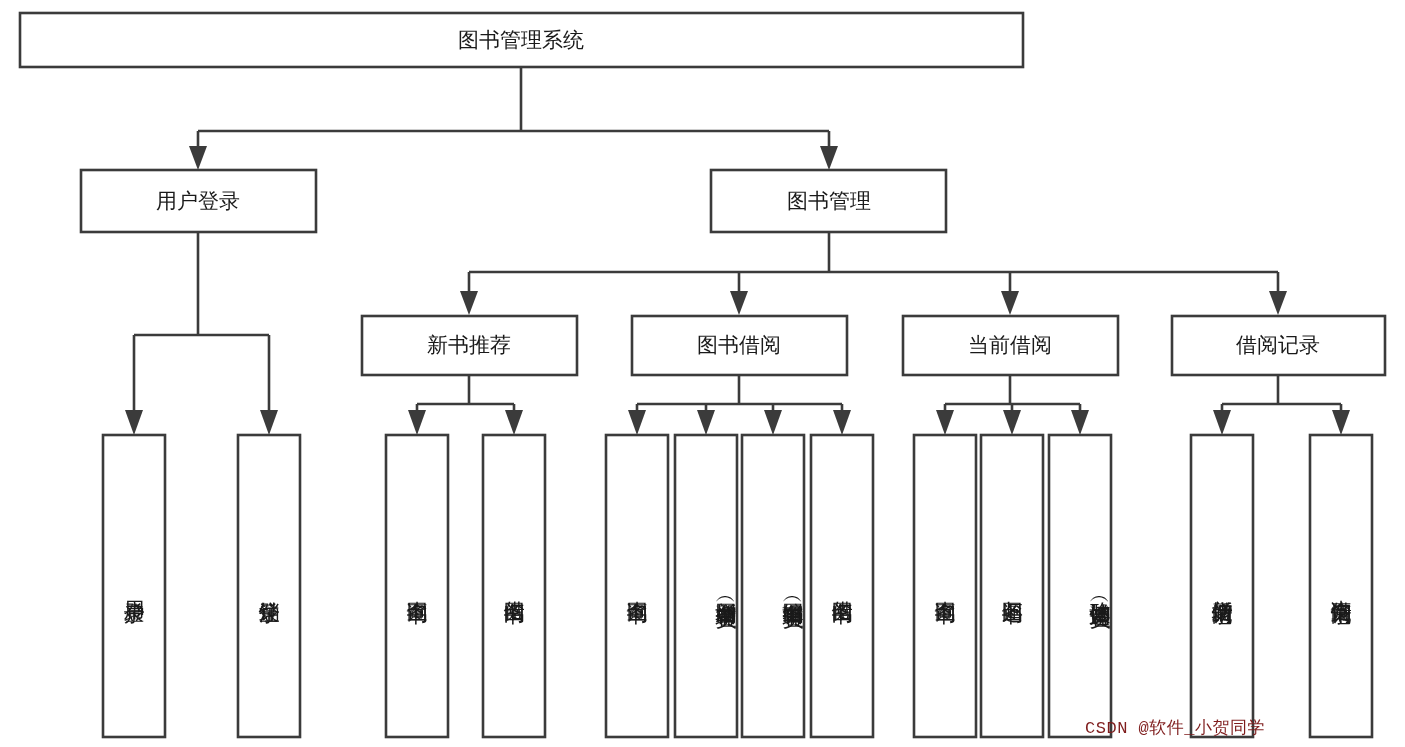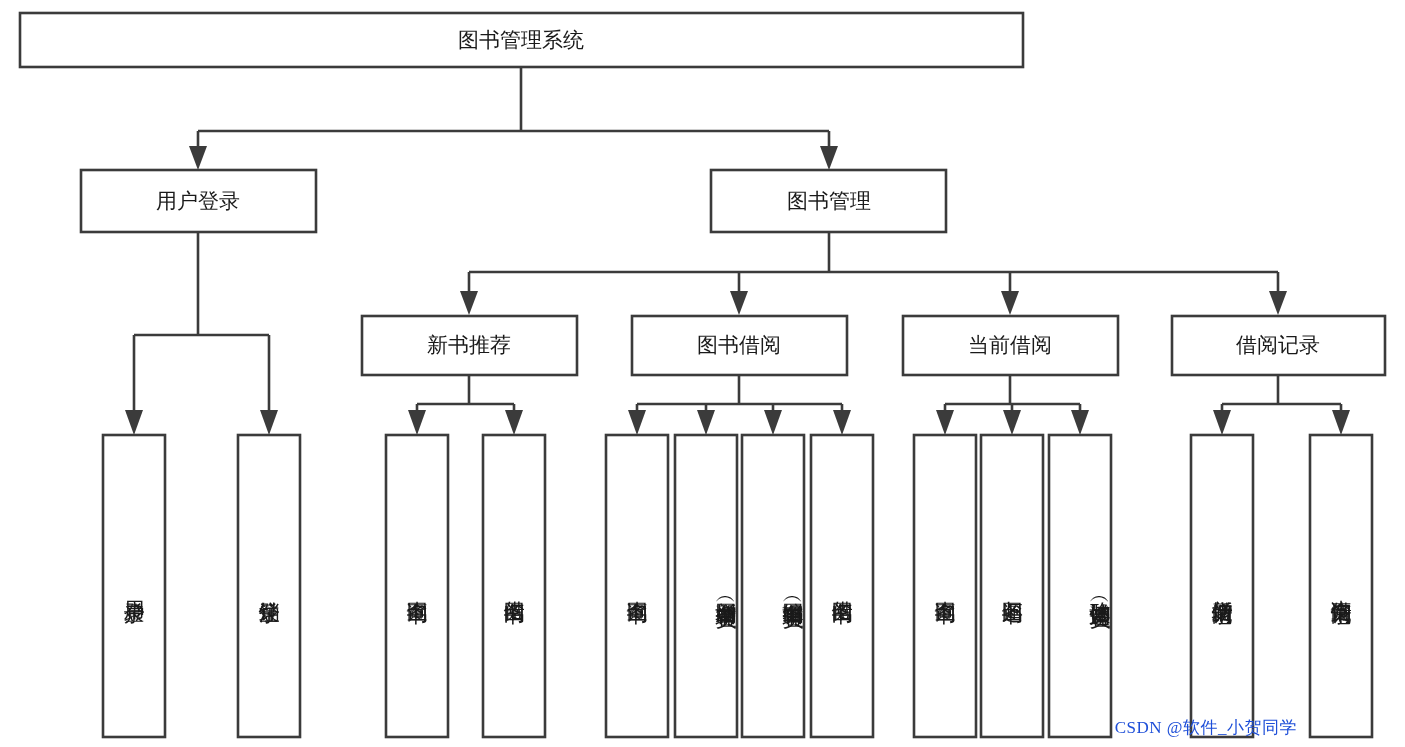--- a/index.html
+++ b/index.html
@@ -11,21 +11,20 @@
     width: 1405px;
     height: 747px;
     font-family: "Liberation Sans", "DejaVu Sans", sans-serif;
     overflow: hidden;
   }
   #diagram-root {
     position: relative;
     width: 1277px;
     height: 747px;
     background: #ffffff;
-    padding-left: 32px;
   }
   svg#tree-svg {
     position: absolute;
     left: 0;
     top: 0;
     width: 1405px;
     height: 747px;
   }
   .node-box {
     fill: #ffffff;
@@ -61,23 +60,23 @@
     display: flex;
     align-items: center;
     justify-content: center;
     white-space: nowrap;
     pointer-events: none;
   }
   .watermark {
     position: absolute;
     right: 12px;
     bottom: 8px;
-    font-family: Liberation Serif, serif;
+    font-family: Liberation Mono, monospace;
     font-size: 17px;
-    color: #1d4ed8;
+    color: #7f1d1d;
     letter-spacing: 0.5px;
     white-space: nowrap;
   }
 </style>
 </head>
 <body>
 
 <div id="diagram-root">
 
   <svg id="tree-svg" viewBox="0 0 1405 747">

